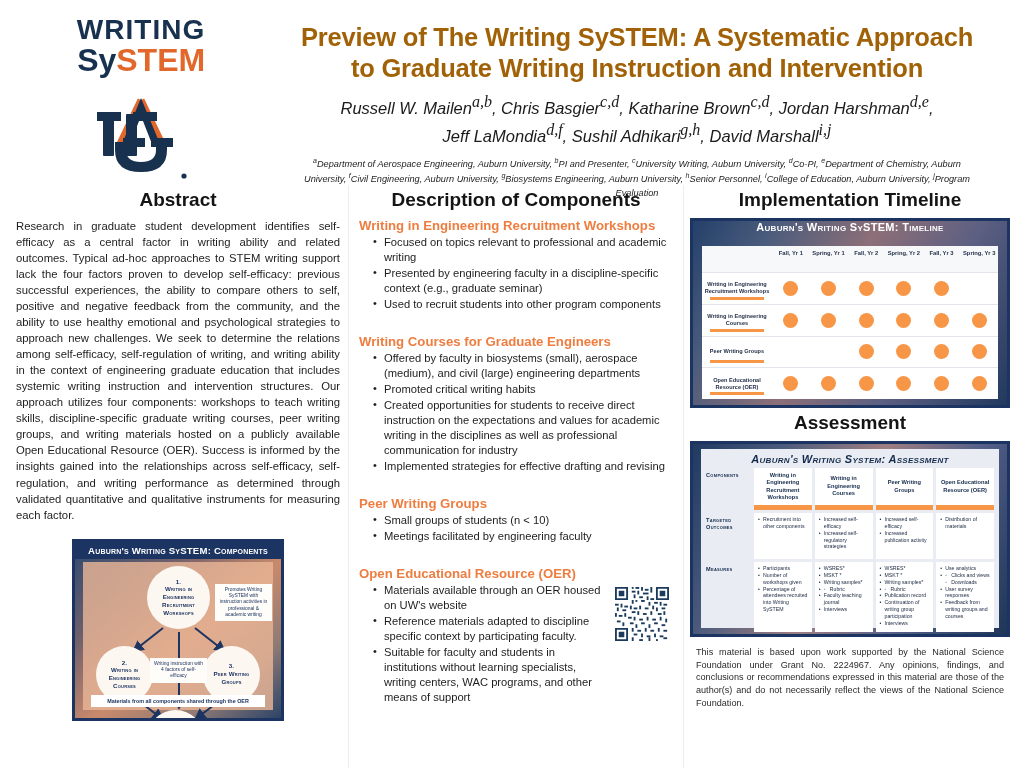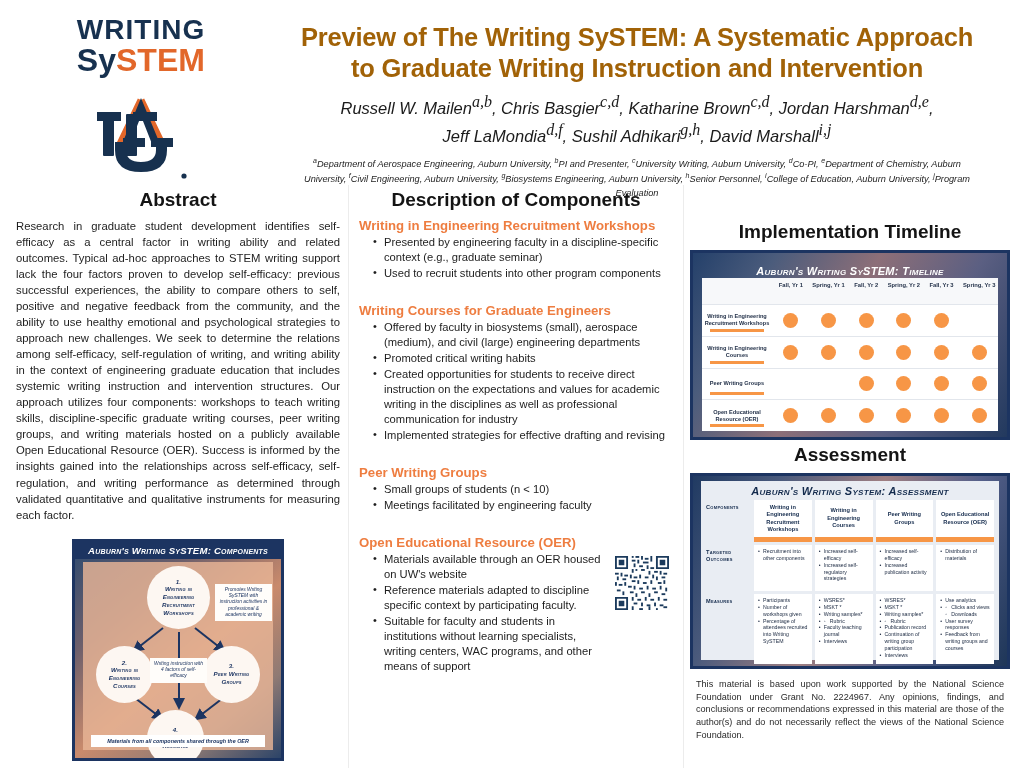--- a/index.html
+++ b/index.html
@@ -7,53 +7,52 @@
     width:1024px; height:768px; overflow:hidden;
     background:#ffffff;
     font-family:"Liberation Sans", sans-serif;
     color:#1b1b1b;
     position:relative;
   }
 
   
   .header { display:flex; height:185px; padding:8px 16px 0 16px; }
   .brand { width:250px; display:flex; flex-direction:column; align-items:center; padding-top:8px; }
-  .wm { text-align:left; line-height:1.0; }
+  .wm { text-align:right; line-height:1.0; }
   .wm-top { font-size:28px; font-weight:bold; letter-spacing:1px; color:#17314f; }
   .wm-bot { font-size:32px; font-weight:bold; letter-spacing:0px; }
   .wm-sy { color:#17314f; }
   .wm-stem { color:#e2672a; }
   .au-logo { margin-top:8px; }
 
   .title-block { flex:1; text-align:center; padding-top:14px; }
   .poster-title { font-size:25.5px; font-weight:bold; line-height:1.22; color:#a16207; letter-spacing:-0.2px; }
   .authors { font-size:16.5px; font-style:italic; line-height:1.35; margin-top:7px; color:#1b1b1b; }
   .authors sup { font-size:16px;font-family:Liberation Serif, serif; }
   .affil { font-size:9.2px; font-style:italic; line-height:1.45; margin-top:9px; color:#232323; padding:0 28px; }
   .affil sup { font-size:7px; }
 
   
   .columns { display:flex; height:583px; padding:0 8px; }
   .col { position:relative; }
   .col-1 { width:340px; padding:0 8px; }
   .col-2 { width:336px; padding:0 10px; border-left:1px solid #ececec; border-right:1px solid #ececec; }
-  .col-3 { width:332px; padding:0 6px;margin-top:32px; }
+  .col-3 { width:332px; padding:0 6px; }
 
   h2.section { text-align:center; font-size:19px; font-weight:bold; color:#141414; margin:4px 0 7px 0; }
 
   .abstract-text {
     font-size:11.3px; line-height:1.42; text-align:justify; color:#1d1d1d;
   }
 
   
   .comp-fig {
-    margin:16px auto 0 auto; width:212px; height:222px;
+    margin:16px auto 0 auto; width:212px; height:182px;
     border:3px solid #1c3461; position:relative; overflow:hidden;
     background:linear-gradient(140deg,#2d4a70 0%,#6d5f6b 28%,#c98a6c 55%,#8f7a74 78%,#2c4468 100%);
-    font-style:italic;
   }
   .comp-fig-title {
     background:#1c3461; color:#ffffff; font-size:9.6px; font-weight:bold;
     letter-spacing:0.2px; text-align:center; padding:3px 0 3.5px 0; font-variant:small-caps;
   }
   .comp-inner { position:absolute; top:20px; left:8px; right:8px; bottom:8px;
     background:rgba(232,180,150,0.82); }
   .node {
     position:absolute; background:#fdf7f2; border-radius:50%;
     display:flex; align-items:center; justify-content:center; text-align:center;
@@ -86,21 +85,21 @@
   ul.bul li:before { content:"\2022"; position:absolute; left:0; top:-1px; font-size:11px; }
   .oer-row { display:flex; align-items:flex-start; }
   .oer-row ul { flex:1; }
   .qr { width:54px; height:54px; margin:4px 4px 0 6px; flex:none; }
 
   
   .fig-box { border:3px solid #1c3461; position:relative; overflow:hidden; }
   .tl-box { height:190px; background:linear-gradient(120deg,#24406a 0%,#4b5c7c 20%,#8d6f78 45%,#5b5f82 70%,#22395e 100%); }
   .fig-title {
     color:#ffffff; font-size:11px; font-weight:bold; text-align:center;
-    padding:12px 0 4px 0; font-variant:small-caps; letter-spacing:0.3px; font-style:italic;
+    padding:0 0 4px 0; font-variant:small-caps; letter-spacing:0.3px; 
   }
   .tl-table { position:absolute; top:25px; left:9px; right:9px; bottom:6px; background:#f7f8fa;
     display:flex; flex-direction:column; }
   .tl-head { display:flex; height:26px; }
   .tl-head .rl { width:70px; }
   .tl-head .ch { flex:1; text-align:center; font-size:5.8px; color:#24324a; line-height:1.3; padding-top:4px; font-weight:bold;}
   .tl-row { flex:1; display:flex; border-top:1px solid #e2e6ec; }
   .tl-row:nth-child(odd) { background:#ffffff; }
   .tl-row:nth-child(even) { background:#f3f5f8; }
   .tl-row .rl {
@@ -223,20 +222,21 @@
       </div>
     </div>
   </div>
 
   <div class="col col-2">
     <h2 class="section">Description of Components</h2>
 
     <div>
       <div class="sub">Writing in Engineering Recruitment Workshops</div>
       <ul class="bul">
+        <li>Focused on topics relevant to professional and academic writing</li>
         <li>Presented by engineering faculty in a discipline-specific context (e.g., graduate seminar)</li>
         <li>Used to recruit students into other program components</li>
       </ul>
     </div>
 
     <div>
       <div class="sub gap">Writing Courses for Graduate Engineers</div>
       <ul class="bul">
         <li>Offered by faculty in biosystems (small), aerospace (medium), and civil (large) engineering departments</li>
         <li>Promoted critical writing habits</li>

